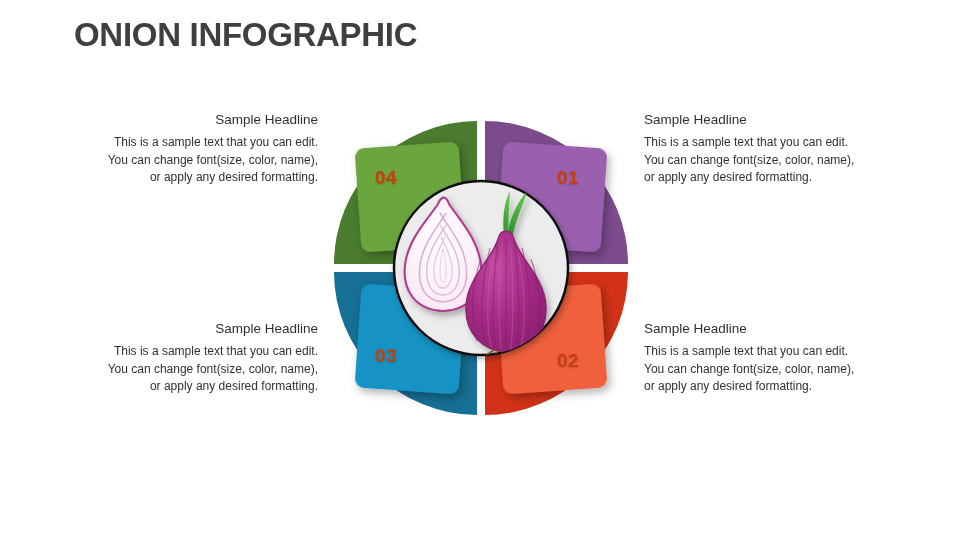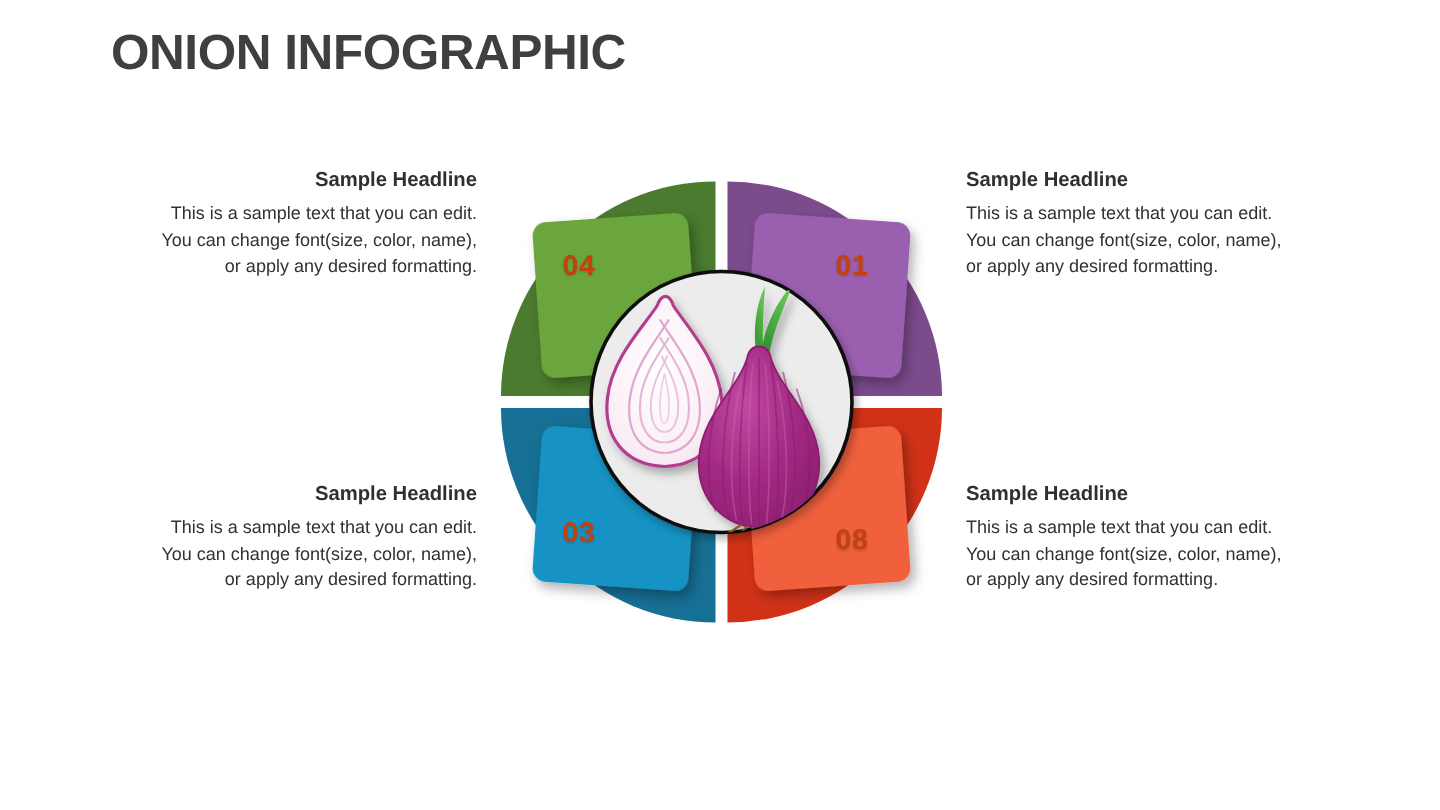--- a/index.html
+++ b/index.html
@@ -29,21 +29,21 @@
     margin-left: 40px;
   }
 
   
   .text-block {
     position: absolute;
     width: 232px;
   }
   .text-block .headline {
     font-size: 13.5px;
-    font-weight: bold;
+    font-weight: normal;
     color: #2f3033;
     margin-bottom: 6px;
     line-height: 1.2;
   }
   .text-block .body-line {
     font-size: 12px;
     color: #303134;
     line-height: 1.47;
     white-space: nowrap;
   }
@@ -224,16 +224,16 @@
           <path d="M 190 245 C 193 252, 196 259, 200 264"></path>
           <path d="M 194 244 C 200 250, 205 256, 210 260"></path>
           <path d="M 174 243 C 168 247, 162 251, 157 253"></path>
           <path d="M 198 243 C 204 247, 210 251, 215 253"></path>
         </g>
       </g>
     </g>
   </svg>
 
   <div class="petal-number" id="num-01">01</div>
-  <div class="petal-number" id="num-02">08</div>
+  <div class="petal-number" id="num-02">02</div>
   <div class="petal-number" id="num-03">03</div>
   <div class="petal-number" id="num-04">04</div>
 </div>
 
 </body></html>

